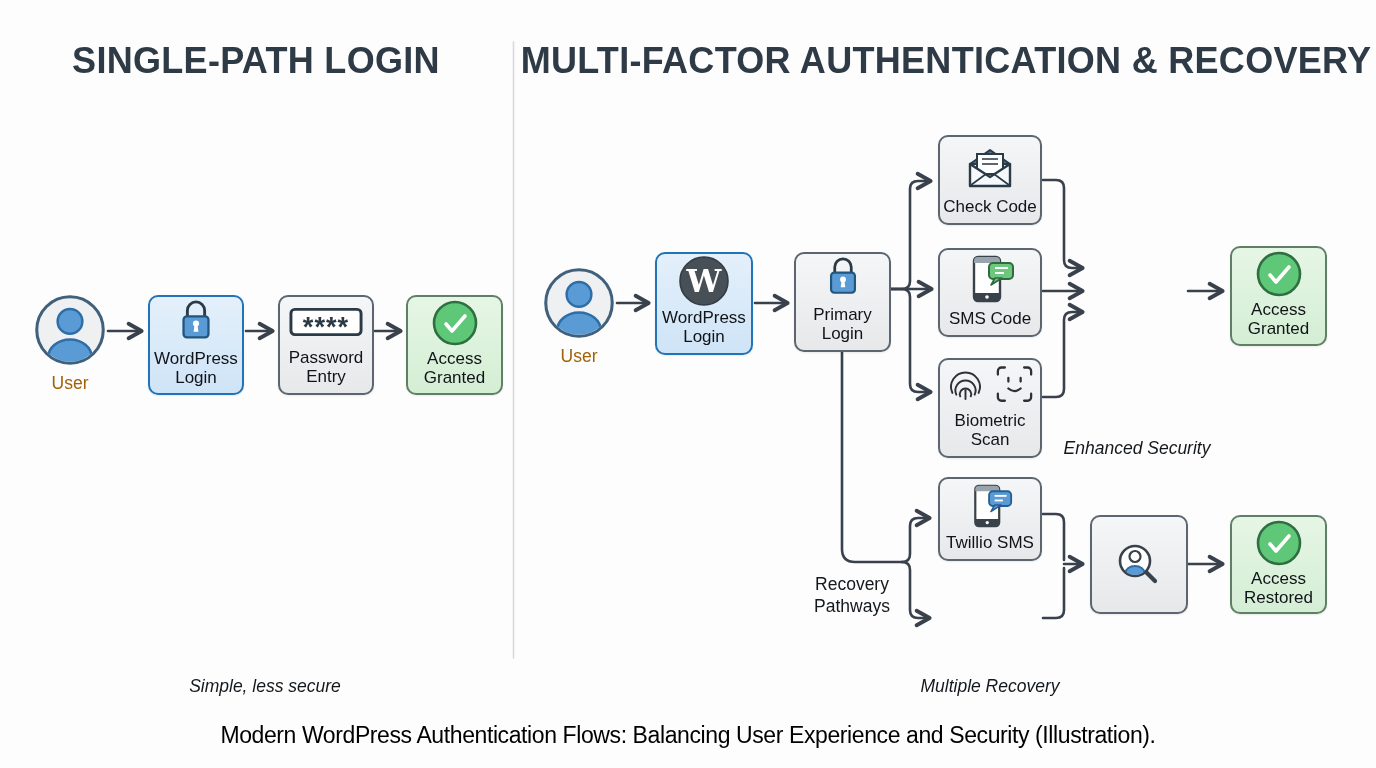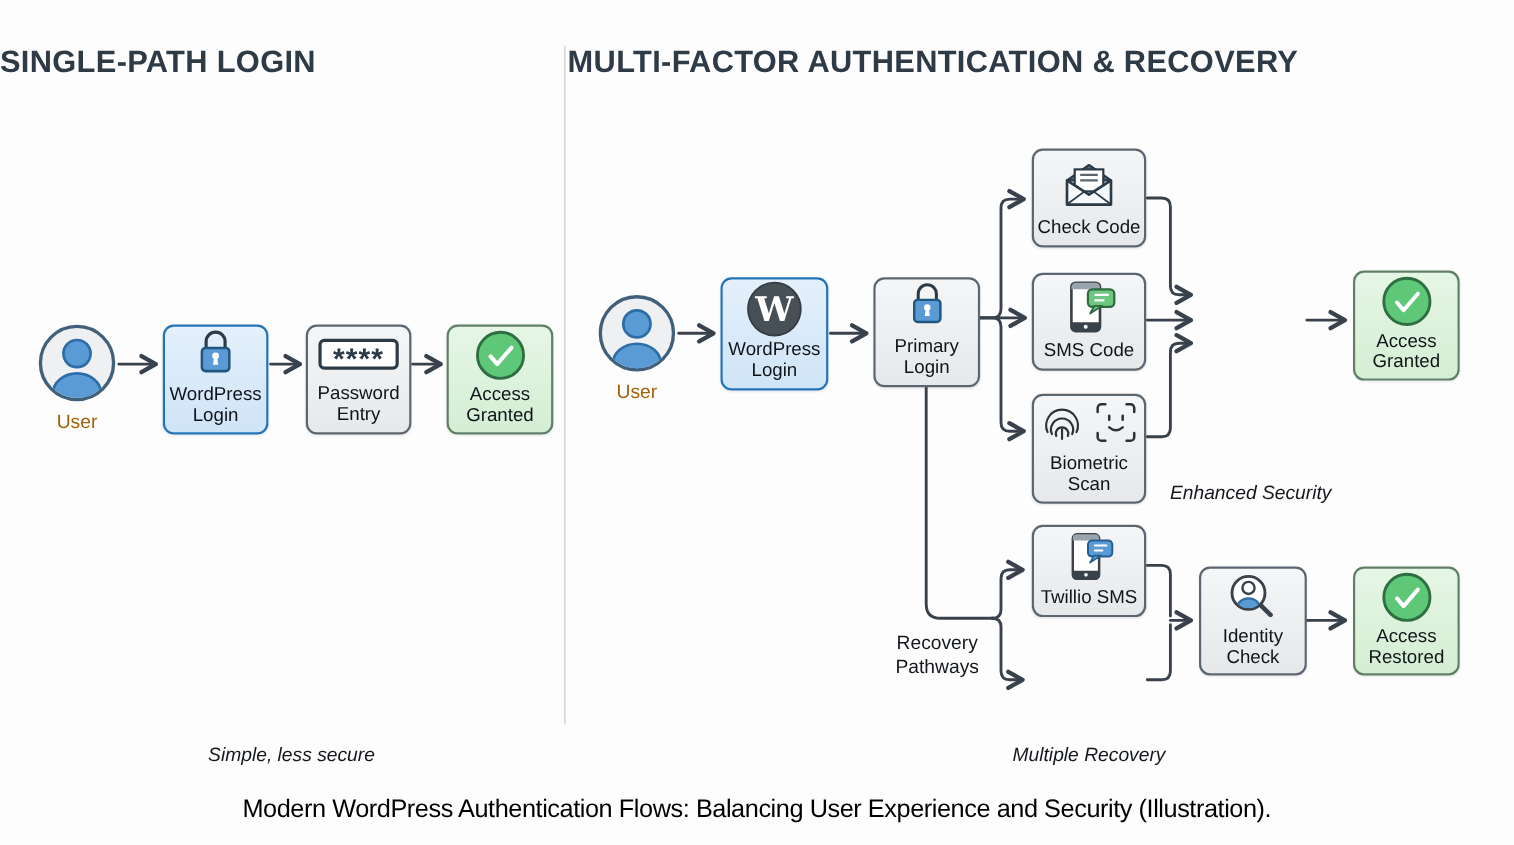--- a/index.html
+++ b/index.html
@@ -3,22 +3,22 @@
 <meta charset="utf-8">
 <style>
   html,body{margin:0;padding:0;background:#fdfdfd;}
   #canvas{
     position:relative;width:1376px;height:768px;overflow:hidden;
     background:#fdfdfd;
     font-family:"Liberation Sans","DejaVu Sans",sans-serif;
     color:#14181c;
   }
   .title{
-    position:absolute;font-weight:bold;font-size:28px;color:#2e3b46;
-    letter-spacing:.3px;text-align:left;white-space:nowrap;
+    position:absolute;font-weight:bold;font-size:36px;color:#2e3b46;
+    letter-spacing:.3px;text-align:center;white-space:nowrap;
   }
   #connectors{position:absolute;left:0;top:0;pointer-events:none;}
   .node{
     position:absolute;box-sizing:border-box;border:2px solid #5b6670;border-radius:10px;
     background:linear-gradient(180deg,#f5f6f7 0%,#e6e8ea 100%);
     display:flex;flex-direction:column;align-items:center;
     box-shadow:0 1px 2px rgba(0,0,0,.08);
   }
   .node .icon{flex:1;display:flex;align-items:center;justify-content:center;width:100%;}
   .node .label{
@@ -271,21 +271,20 @@
             </clipPath>
           </defs>
         <circle cx="-4" cy="-4" r="15" fill="#fff" stroke="#39424a" stroke-width="2.6"></circle>
         <g clip-path="url(#magclip)">
           <circle cx="-4" cy="-8.5" r="5.5" fill="#fff" stroke="#39424a" stroke-width="2.2"></circle>
           <ellipse cx="-4" cy="8" rx="9.5" ry="7" fill="#5b9bd5" stroke="#2d6da8" stroke-width="2"></ellipse>
         </g>
         <line x1="7.5" y1="7.5" x2="16" y2="16" stroke="#39424a" stroke-width="4.2" stroke-linecap="round"></line>
       </svg>
     </div>
-    <div class="label">Identity Check</div>
   </div>
 
   <div class="node green" style="left:1230px;top:515px;width:97px;height:99px;">
     <div class="icon">
       <svg width="52" height="52" viewBox="-26 -26 52 52">
         <circle r="21" fill="#5ec878" stroke="#2f6e41" stroke-width="2.6"></circle>
         <path d="M-9,1 L-3,8 L10,-7" fill="none" stroke="#fff" stroke-width="3.6" stroke-linecap="round" stroke-linejoin="round"></path>
       </svg>
     </div>
     <div class="label">Access Restored</div>

